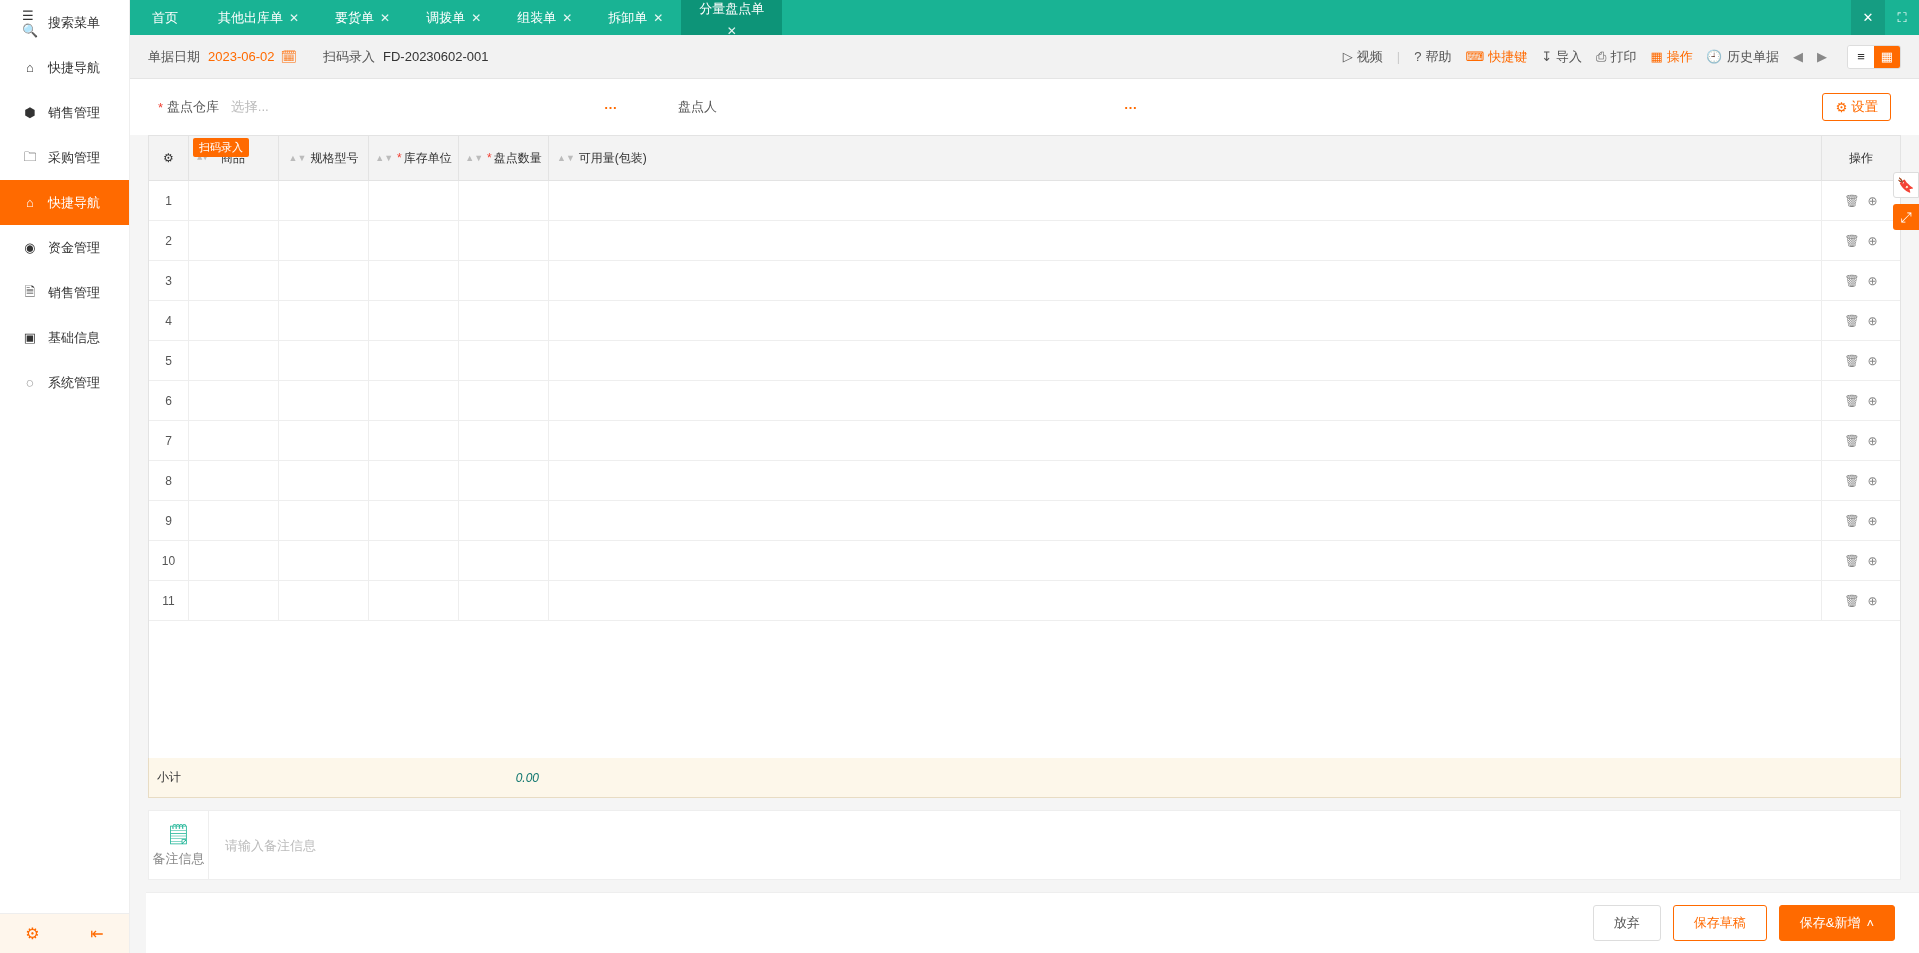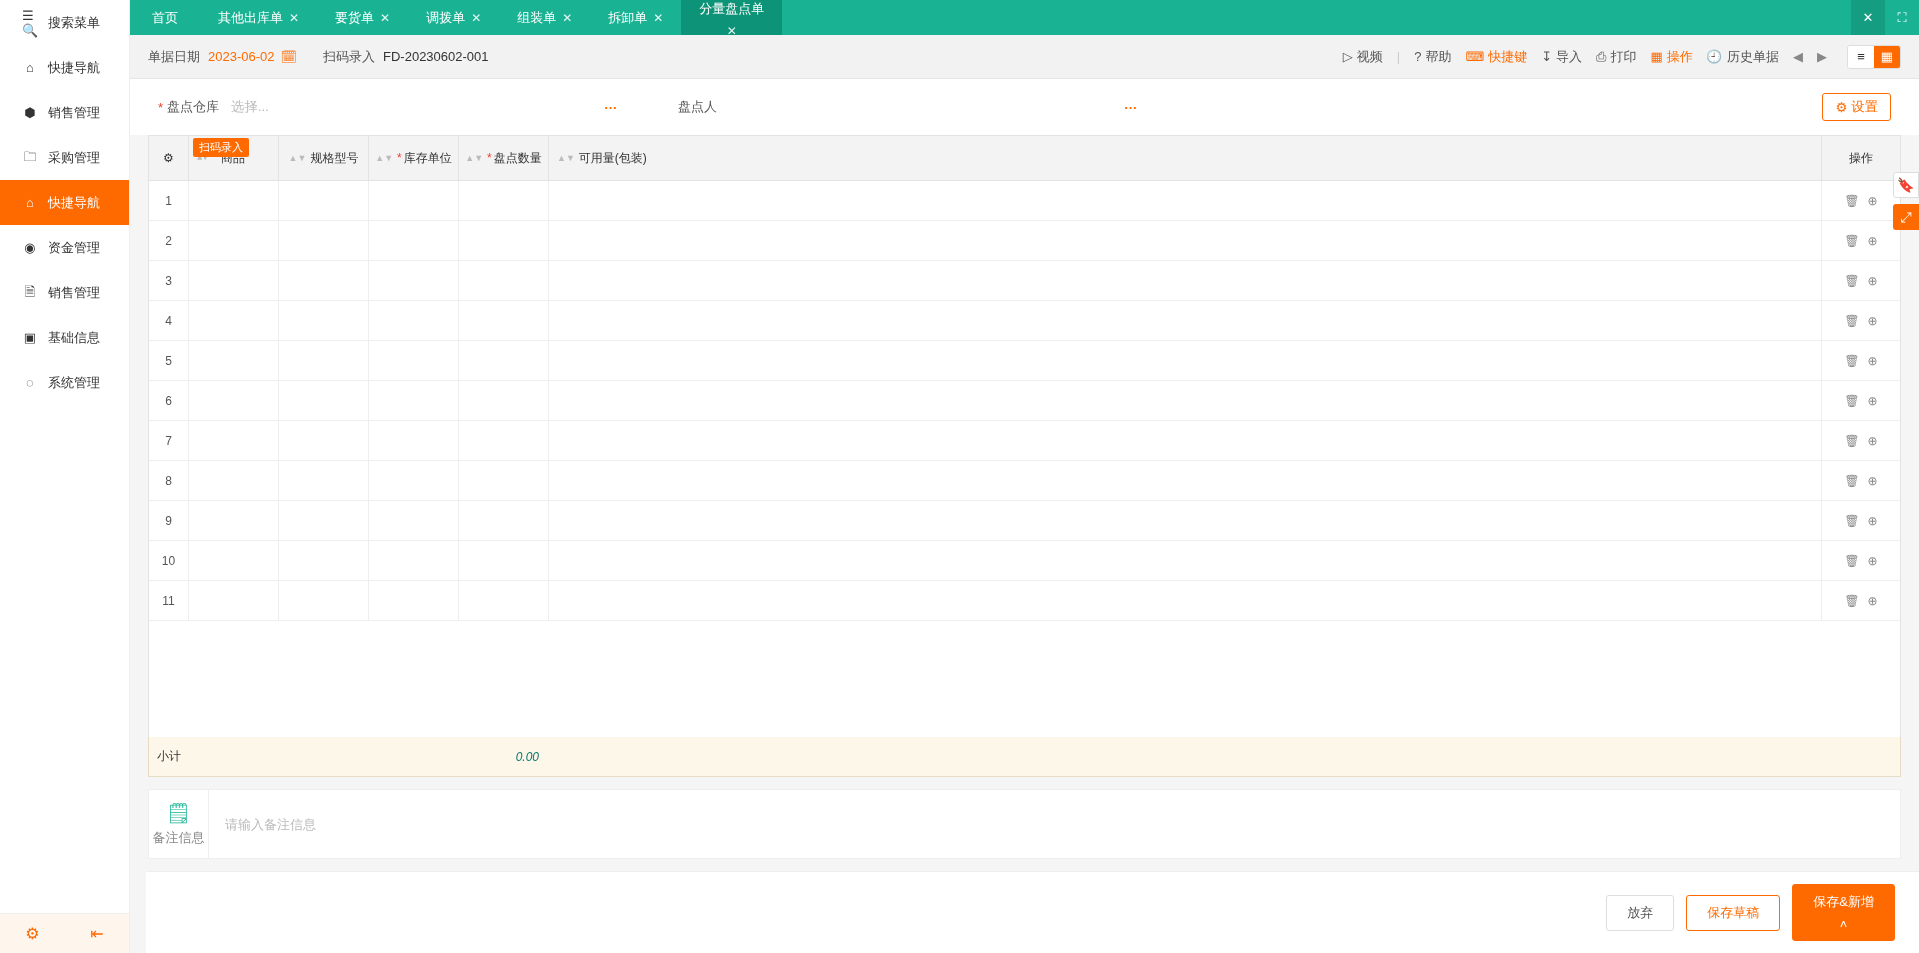--- a/index.html
+++ b/index.html
@@ -103,21 +103,21 @@
 .remark .ricon .ic { color: #19b394; font-size: 20px; }
 .remark .ricon .lbl { font-size: 13px; color: #888; }
 .remark input { flex: 1; border: none; outline: none; padding: 0 16px; font-size: 13px; }
 .remark input::placeholder { color: #bbb; }
 
 
 .footer { display: flex; justify-content: flex-end; align-items: center; gap: 12px; background: #fff; padding: 12px 24px; border-top: 1px solid #eee; margin-top: 12px; margin-left: 16px; }
 .btn { padding: 8px 20px; border-radius: 3px; cursor: pointer; font-size: 13px; }
 .btn.gray { background: #fff; border: 1px solid #ddd; color: #555; }
 .btn.outline { background: #fff; border: 1px solid #ff6a00; color: #ff6a00; }
-.btn.primary { background: #ff6a00; border: 1px solid #ff6a00; color: #fff; display: inline-flex; align-items: center; gap: 6px; flex-direction: column; }
+.btn.primary { background: #ff6a00; border: 1px solid #ff6a00; color: #fff; display: inline-flex; align-items: center; gap: 6px; }
 </style>
 </head>
 <body>
 
 <div class="app">
 
   <div class="sidebar">
     <div id="side-items">
         <div class="side-item">
           <span class="side-icon">☰🔍</span>

